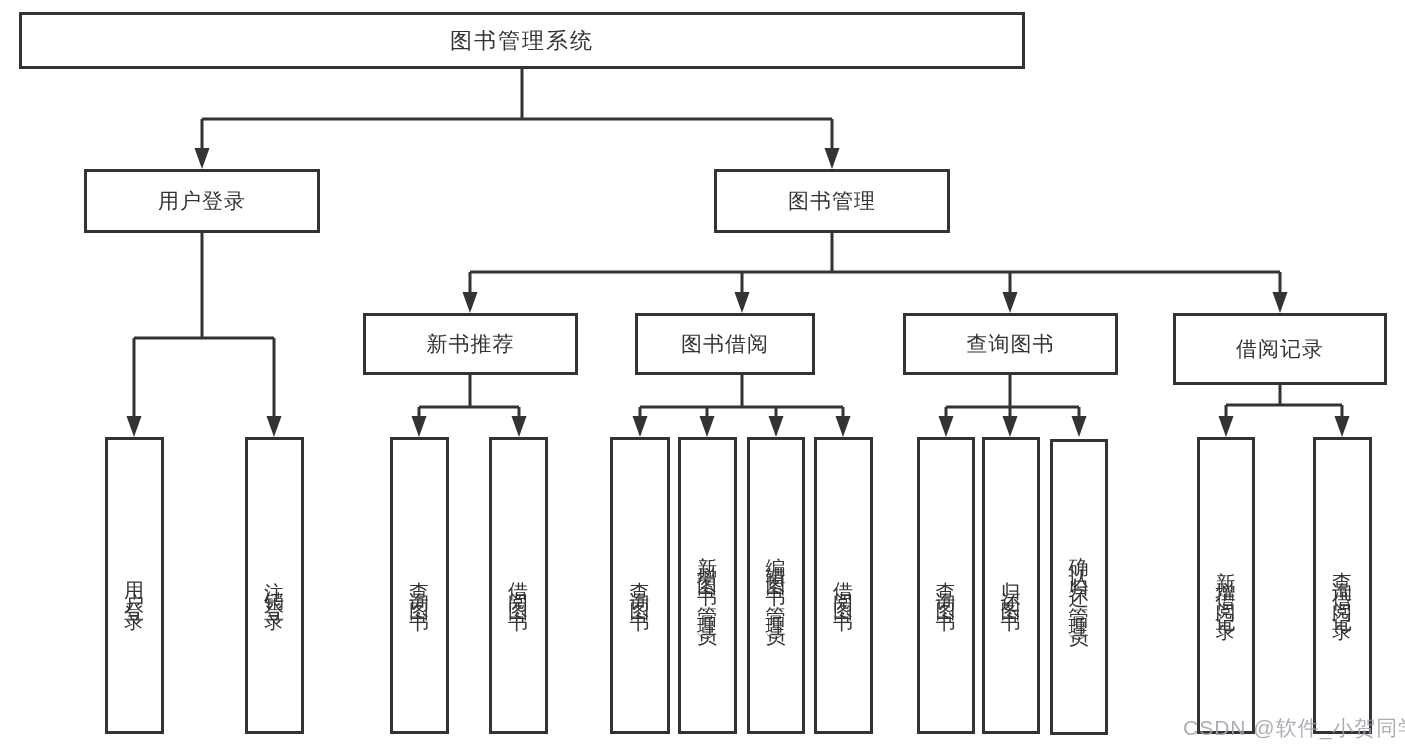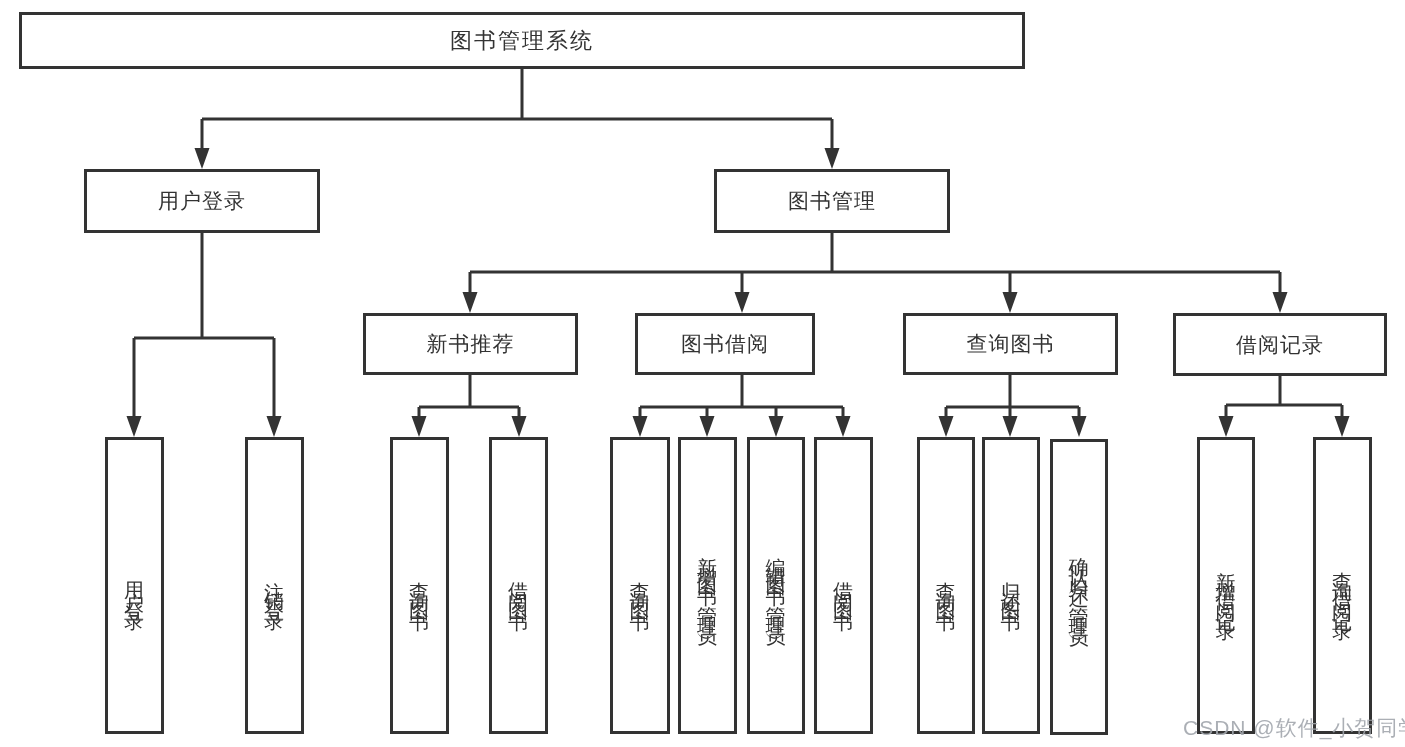--- a/index.html
+++ b/index.html
@@ -126,21 +126,21 @@
 
   <div class="node h" style="left:363px; top:313px; width:215px; height:62px;">
     <span>新书推荐</span>
   </div>
   <div class="node h" style="left:635px; top:313px; width:180px; height:62px;">
     <span>图书借阅</span>
   </div>
   <div class="node h" style="left:903px; top:313px; width:215px; height:62px;">
     <span>查询图书</span>
   </div>
-  <div class="node h" style="left:1173px; top:313px; width:214px; height:63px;">
+  <div class="node h" style="left:1173px; top:313px; width:214px; height:72px;">
     <span>借阅记录</span>
   </div>
 
   <div class="node v" style="left:105px; top:437px; width:59px; height:297px;">
     <span>用户登录</span>
   </div>
   <div class="node v" style="left:245px; top:437px; width:59px; height:297px;">
     <span>注销登录</span>
   </div>
 

